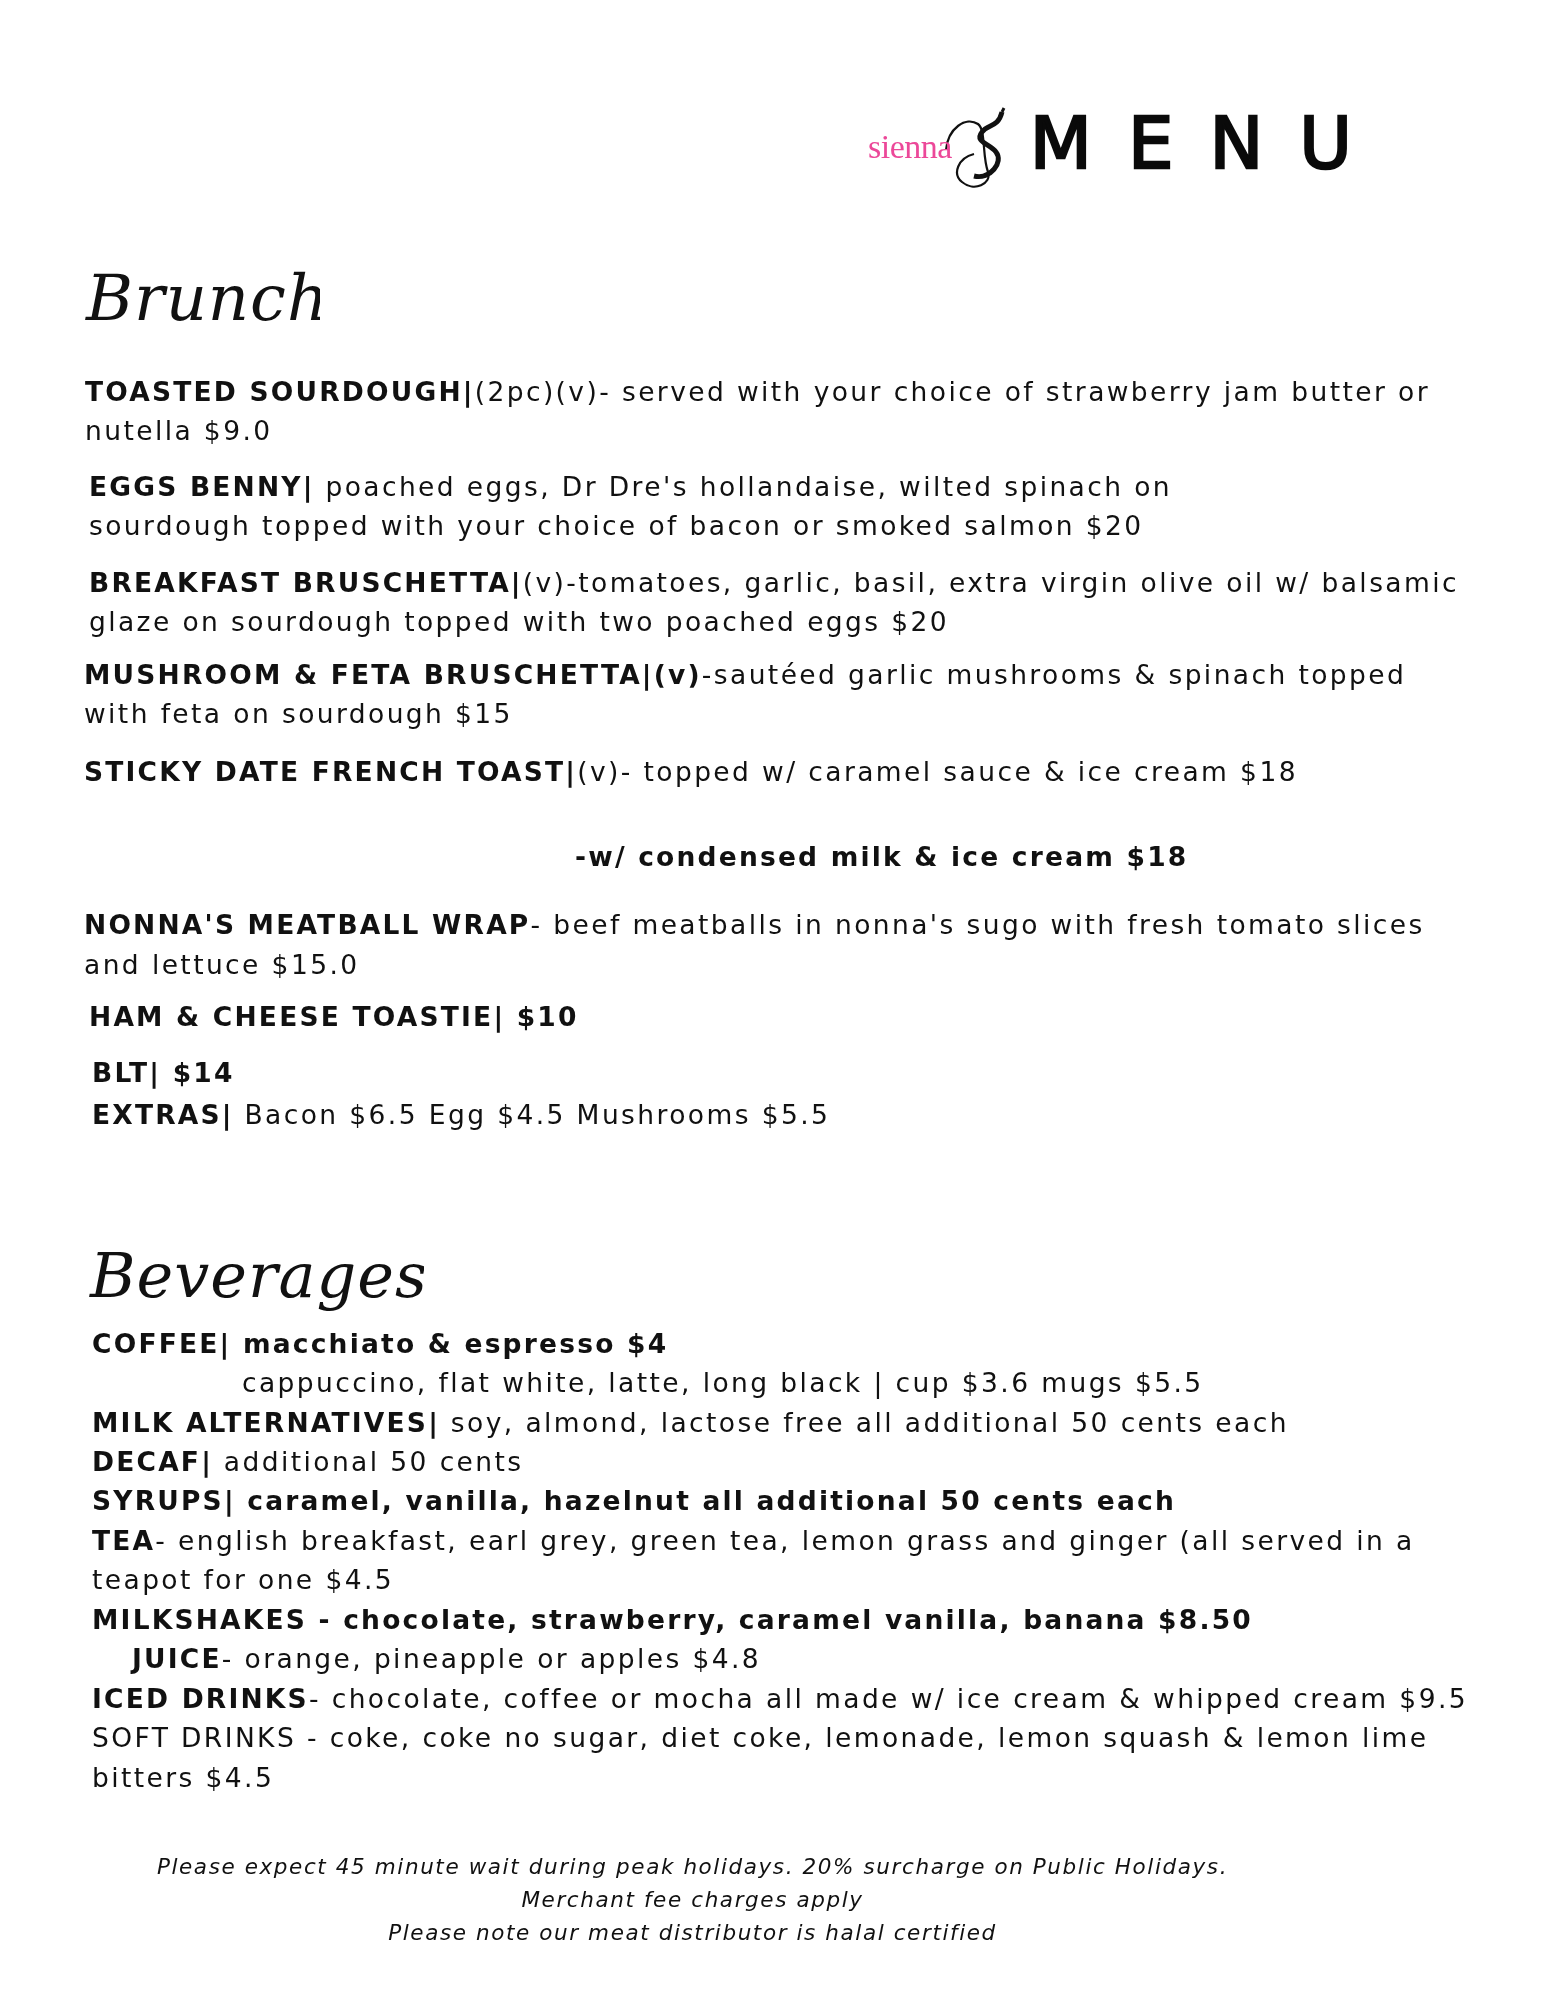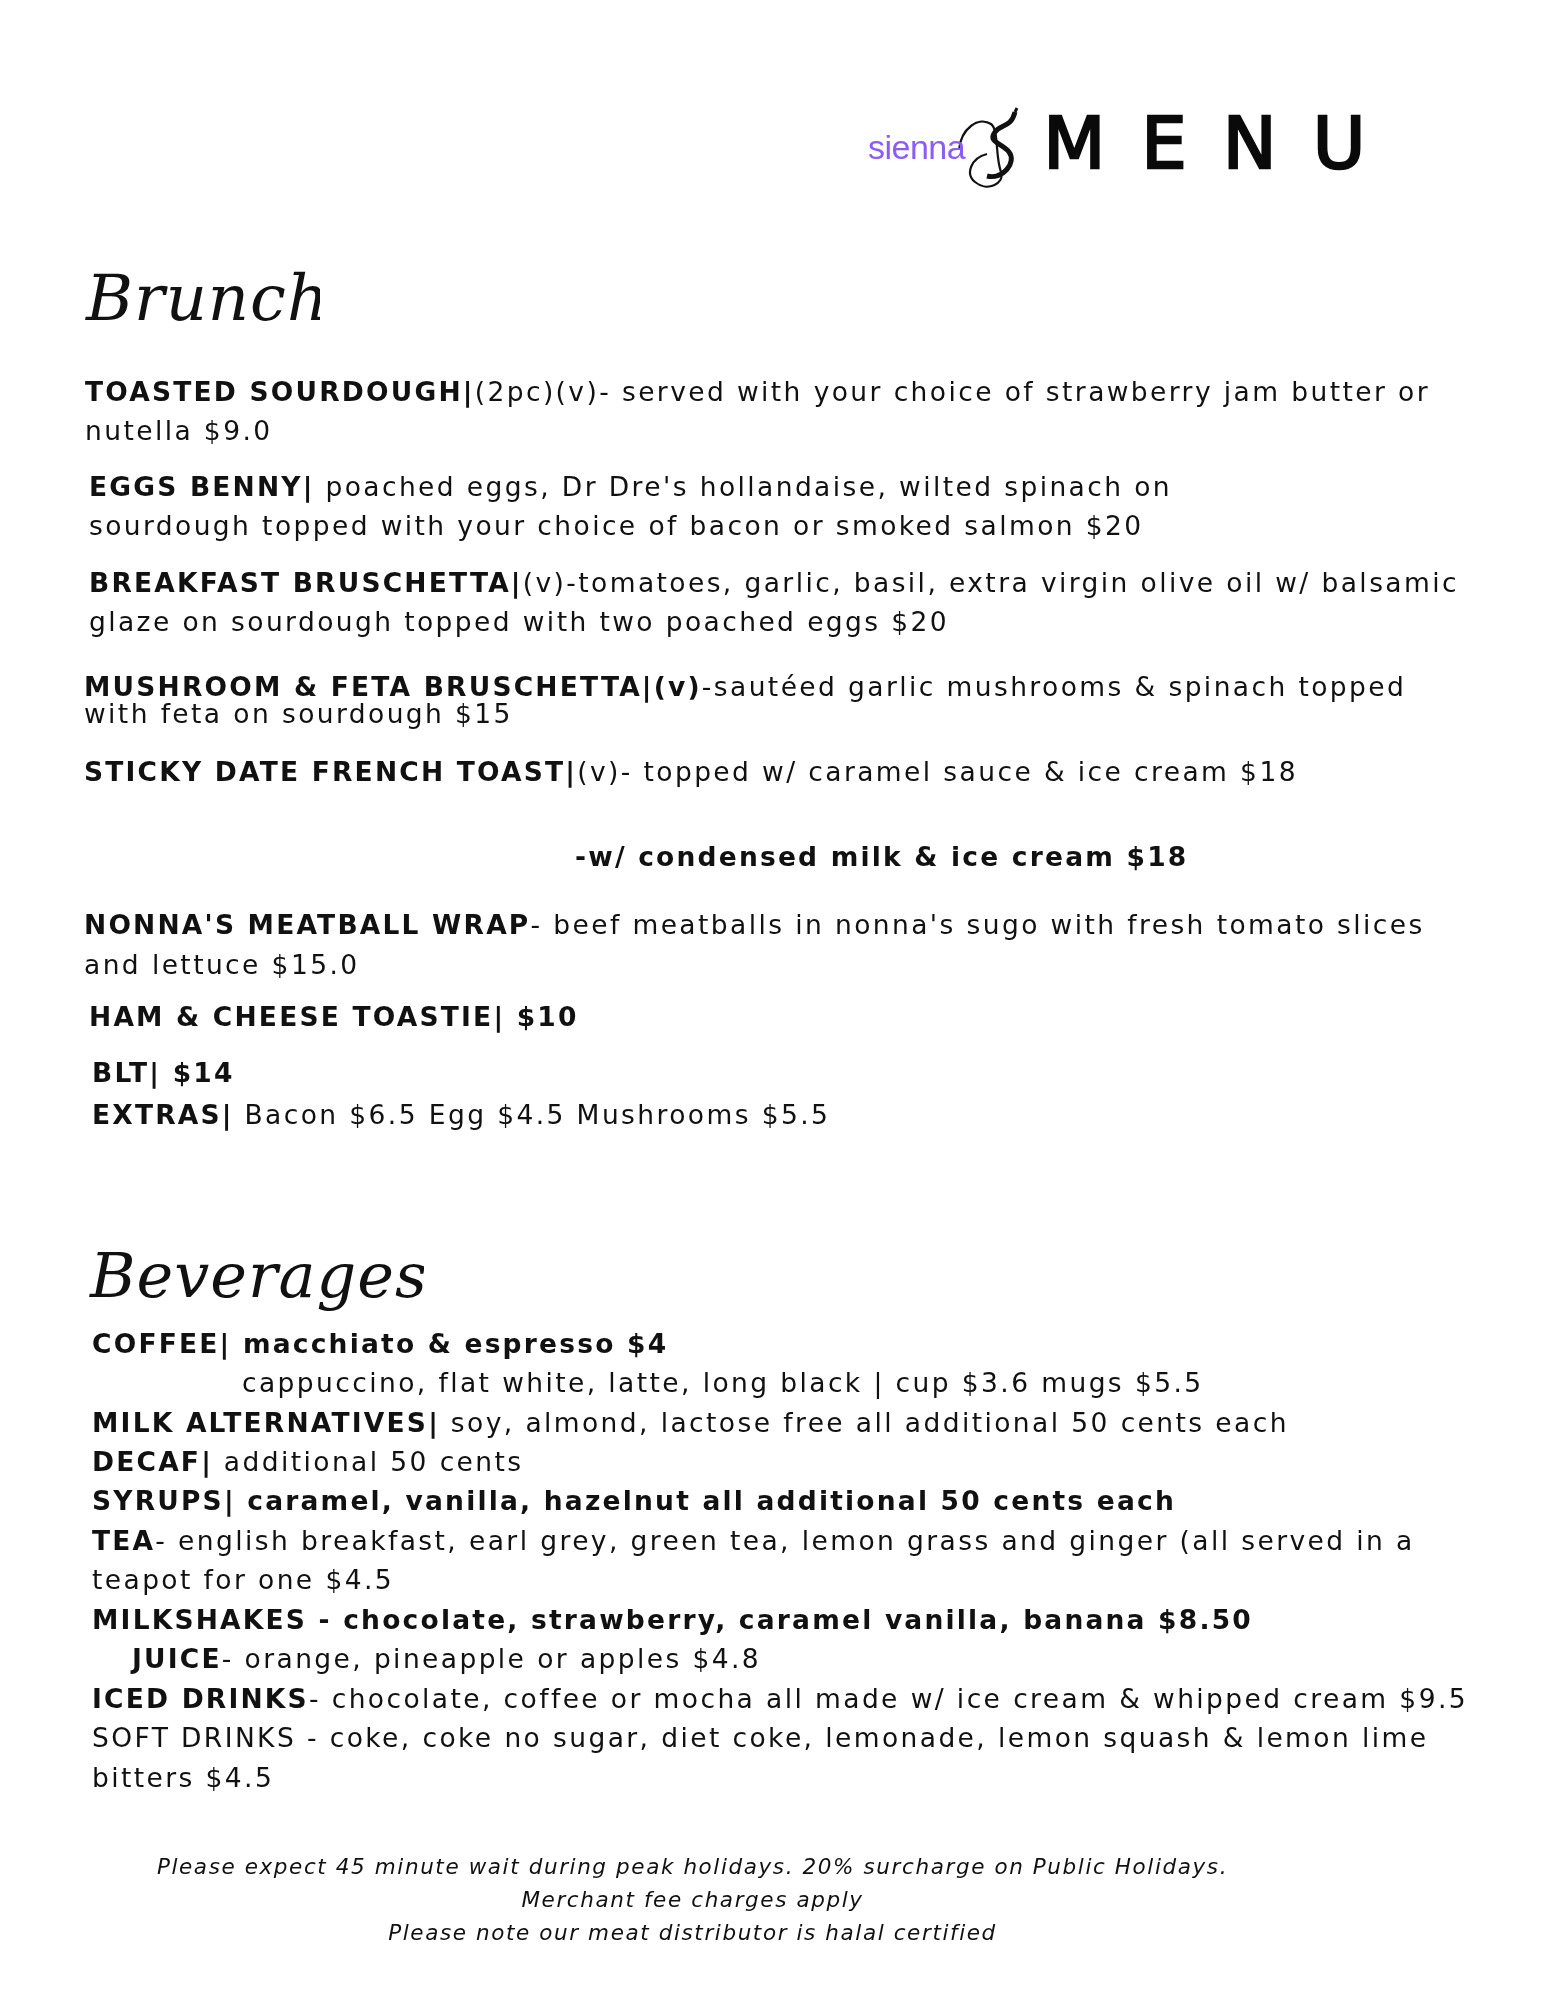--- a/index.html
+++ b/index.html
@@ -27,23 +27,23 @@
       align-items: center;
     }
     .logo {
       position: relative;
       display: flex;
       align-items: center;
       height: 110px;
       margin-right: 22px;
     }
     .logo-word {
-      font-family: Liberation Sans, sans-serif;
+      font-family: Liberation Serif, serif;
       font-size: 34px;
-      color: #8b5cf6;
+      color: #ec4899;
       letter-spacing: -0.5px;
       position: relative;
       z-index: 2;
       margin-top: 8px;
     }
     .logo-mark {
       width: 64px;
       height: 90px;
       margin-left: -8px;
     }
@@ -135,21 +135,21 @@
     <span class="desc">sourdough topped with your choice of bacon or smoked salmon $20</span>
   </div>
 
   <div class="item" style="left:89px; top:563px;">
     <span class="name">BREAKFAST BRUSCHETTA|</span><span class="desc">(v)-tomatoes, garlic, basil, extra virgin olive oil w/ balsamic</span>
   </div>
   <div class="item" style="left:89px; top:602px;">
     <span class="desc">glaze on sourdough topped with two poached eggs $20</span>
   </div>
 
-  <div class="item" style="left:84px; top:655px;margin-top:12px;">
+  <div class="item" style="left:84px; top:655px;">
     <span class="name">MUSHROOM &amp; FETA BRUSCHETTA|(v)</span><span class="desc">-sautéed garlic mushrooms &amp; spinach topped</span>
   </div>
   <div class="item" style="left:84px; top:694px;">
     <span class="desc">with feta on sourdough $15</span>
   </div>
 
   <div class="item" style="left:84px; top:752px;">
     <span class="name">STICKY DATE FRENCH TOAST|</span><span class="desc">(v)- topped w/ caramel sauce &amp; ice cream $18</span>
   </div>
 

